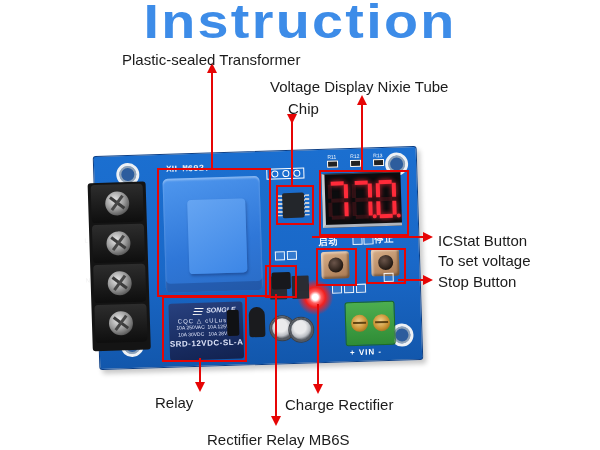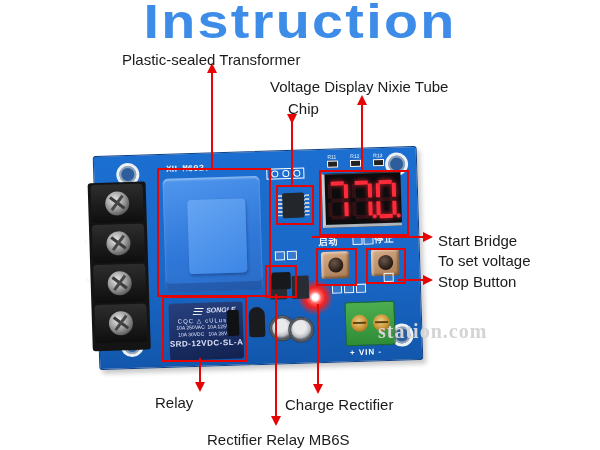--- a/index.html
+++ b/index.html
@@ -239,21 +239,20 @@
     <div class="to92"></div>
     <div class="blk"></div>
 
     <div class="vin">
       <i style="left:5px;"></i>
       <i style="left:27px;"></i>
     </div>
     <span class="vinlabel">+ VIN -</span>
   </div>
 
-  <div class="wm-gray">station.com</div>
 
   <div class="rbox" style="left:157px;top:168px;width:110px;height:125px;"></div>
   <div class="rbox" style="left:162px;top:296px;width:81px;height:62px;"></div>
   <div class="rbox" style="left:276px;top:185px;width:34px;height:36px;"></div>
   <div class="rbox" style="left:319px;top:170px;width:86px;height:62px;"></div>
   <div class="rbox" style="left:316px;top:248px;width:37px;height:34px;"></div>
   <div class="rbox" style="left:366px;top:248px;width:36px;height:32px;"></div>
   <div class="rbox" style="left:265px;top:265px;width:28px;height:29px;"></div>
 
   <div class="rline" style="left:211px;top:72px;width:2px;height:97px;"></div>
@@ -276,20 +275,20 @@
 
   <div class="rline" style="left:317px;top:304px;width:2px;height:82px;"></div>
   <div class="ah down" style="left:313px;top:384px;"></div>
 
   <div class="rline" style="left:275px;top:294px;width:2px;height:124px;"></div>
   <div class="ah down" style="left:271px;top:416px;"></div>
 
   <div class="callout" style="left:270px;top:78px;">Voltage Display Nixie Tube</div>
   <div class="callout" style="left:122px;top:51px;">Plastic-sealed Transformer</div>
   <div class="callout" style="left:288px;top:100px;">Chip</div>
-  <div class="callout" style="left:438px;top:232px;">Start Bridge</div>
+  <div class="callout" style="left:438px;top:232px;">ICStat Button</div>
   <div class="callout" style="left:438px;top:273px;">Stop Button</div>
   <div class="callout" style="left:438px;top:252px;">To set voltage</div>
   <div class="callout" style="left:155px;top:394px;">Relay</div>
   <div class="callout" style="left:285px;top:396px;">Charge Rectifier</div>
   <div class="callout" style="left:207px;top:431px;">Rectifier Relay MB6S</div>
 
 </div>
 
 </body></html>

